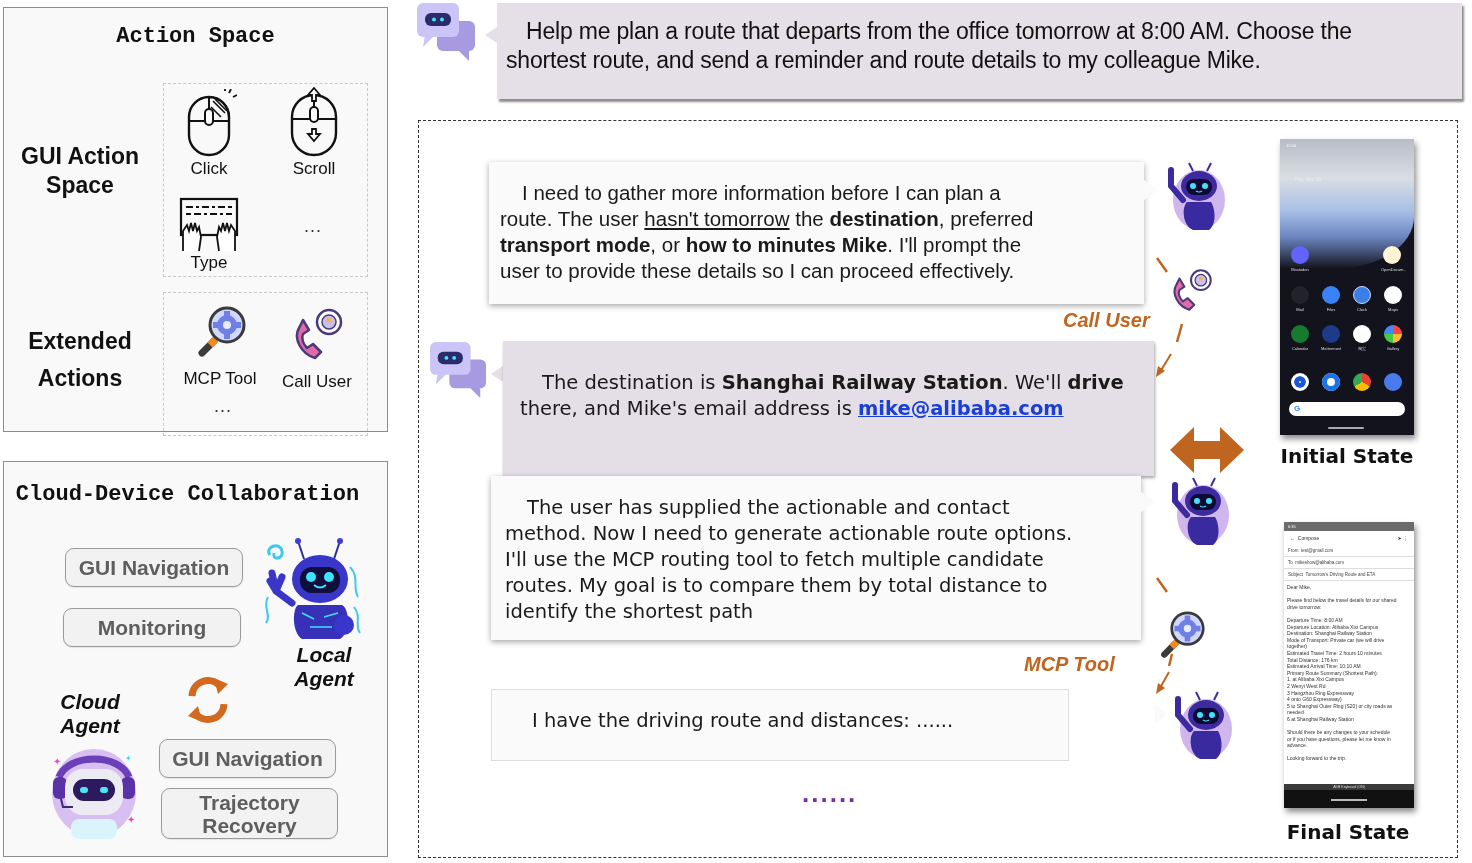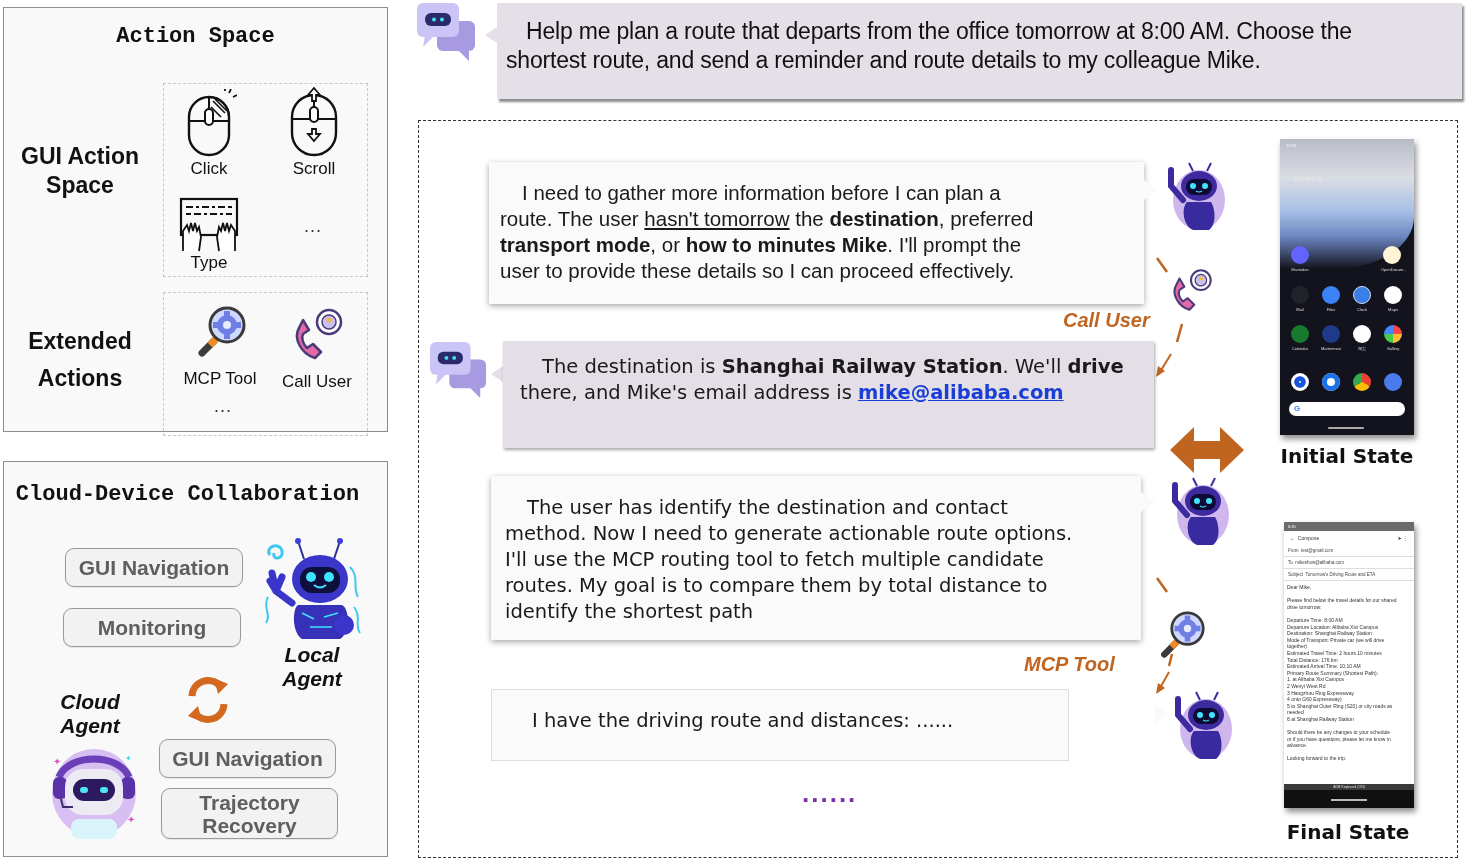--- a/index.html
+++ b/index.html
@@ -154,21 +154,21 @@
     <ellipse cx="58" cy="42" rx="28" ry="24" fill="#3a36c9"></ellipse>
     <rect x="38" y="30" width="40" height="26" rx="12" fill="#0e0f3a"></rect>
     <circle cx="49" cy="40" r="5" fill="#3de3ff"></circle>
       <circle cx="67" cy="40" r="5" fill="#3de3ff"></circle>
     <path d="M52 48 Q58 53 64 48" fill="none" stroke="#3de3ff" stroke-width="2"></path>
     <path d="M36 68 C30 72 30 96 40 102 L78 102 C88 96 88 72 80 68 Z" fill="#3730b8"></path>
     <path d="M40 76 L52 82 M62 80 L76 76 M48 90 L70 90" stroke="#3de3ff" stroke-width="1.5" fill="none"></path>
     <path d="M30 66 L14 54 L10 36 M14 54 L8 44 M14 54 L20 40" stroke="#3a36c9" stroke-width="7" stroke-linecap="round" fill="none"></path>
     <circle cx="82" cy="88" r="10" fill="#3a36c9"></circle>
   </svg>
-  <div class="agent-label" style="left:268px; top:181px; width:80px;">
+  <div class="agent-label" style="left:280px; top:181px; width:80px;">
     <span>Local</span><br>
     <span>Agent</span>
   </div>
 
   <svg style="position:absolute; left:178px; top:212px;" width="52" height="52" viewBox="0 0 52 52">
     <path d="M10 22 A16 16 0 0 1 38 12" fill="none" stroke="#d2691e" stroke-width="7"></path>
     <path d="M32 4 L46 10 L36 20 Z" fill="#d2691e"></path>
     <path d="M42 30 A16 16 0 0 1 14 40" fill="none" stroke="#d2691e" stroke-width="7"></path>
     <path d="M20 48 L6 42 L16 32 Z" fill="#d2691e"></path>
   </svg>
@@ -256,31 +256,31 @@
 <svg style="position:absolute; left:430px; top:342px;" width="58" height="56" viewBox="0 0 60 58">
   <rect x="20" y="18" width="38" height="30" rx="6" fill="#a79ae0"></rect>
   <path d="M40 46 L52 58 L52 46 Z" fill="#a79ae0"></path>
   <rect x="0" y="0" width="42" height="34" rx="6" fill="#cbc4f6"></rect>
   <path d="M8 32 L6 44 L18 32 Z" fill="#cbc4f6"></path>
   <rect x="8" y="10" width="26" height="13" rx="6" fill="#2b2a6a"></rect>
   <circle cx="17" cy="16.5" r="2" fill="#45e4ee"></circle>
     <circle cx="25" cy="16.5" r="2" fill="#45e4ee"></circle>
 </svg>
 <div class="tail-left" style="left:491px; top:366px; border-right:12px solid #e4dfe7;"></div>
-<div class="bubble bubble-user" style="left:503px; top:341px; width:651px; height:107px; padding:13px 10px 0 17px;">
+<div class="bubble bubble-user" style="left:503px; top:341px; width:651px; height:135px; padding:29px 10px 0 17px;">
   <div style="padding-left:22px;"><span>The destination is </span><b>Shanghai Railway Station</b><span>. We'll </span><b>drive</b></div>
   <div><span>there, and Mike's email address is </span><a class="link" href="#">mike@alibaba.com</a></div>
 </div>
 
 <svg style="position:absolute; left:1170px; top:427px;" width="74" height="46" viewBox="0 0 74 46">
   <path d="M0 23 L24 0 L24 14 L50 14 L50 0 L74 23 L50 46 L50 32 L24 32 L24 46 Z" fill="#c0651f"></path>
 </svg>
 
 <div class="bubble bubble-white" style="left:491px; top:476px; width:650px; height:164px; padding:19px 10px 0 14px;">
-  <div style="padding-left:22px;">The user has identify the destination and contact</div>
+  <div style="padding-left:22px;">The user has supplied the actionable and contact</div>
   <div>method. Now I need to generate actionable route options.</div>
   <div>I'll use the MCP routing tool to fetch multiple candidate</div>
   <div>routes. My goal is to compare them by total distance to</div>
   <div>identify the shortest path</div>
 </div>
 <div class="tail-right" style="left:1141px; top:492px; border-left:14px solid #fafafa;"></div>
 
 <svg style="position:absolute; left:1167px; top:474px;" width="64" height="76" viewBox="0 0 64 74">
   <ellipse cx="36" cy="40" rx="26" ry="30" fill="#a77be0" opacity="0.55"></ellipse>
   <ellipse cx="36" cy="26" rx="18" ry="15" fill="#3c2a9e"></ellipse>

